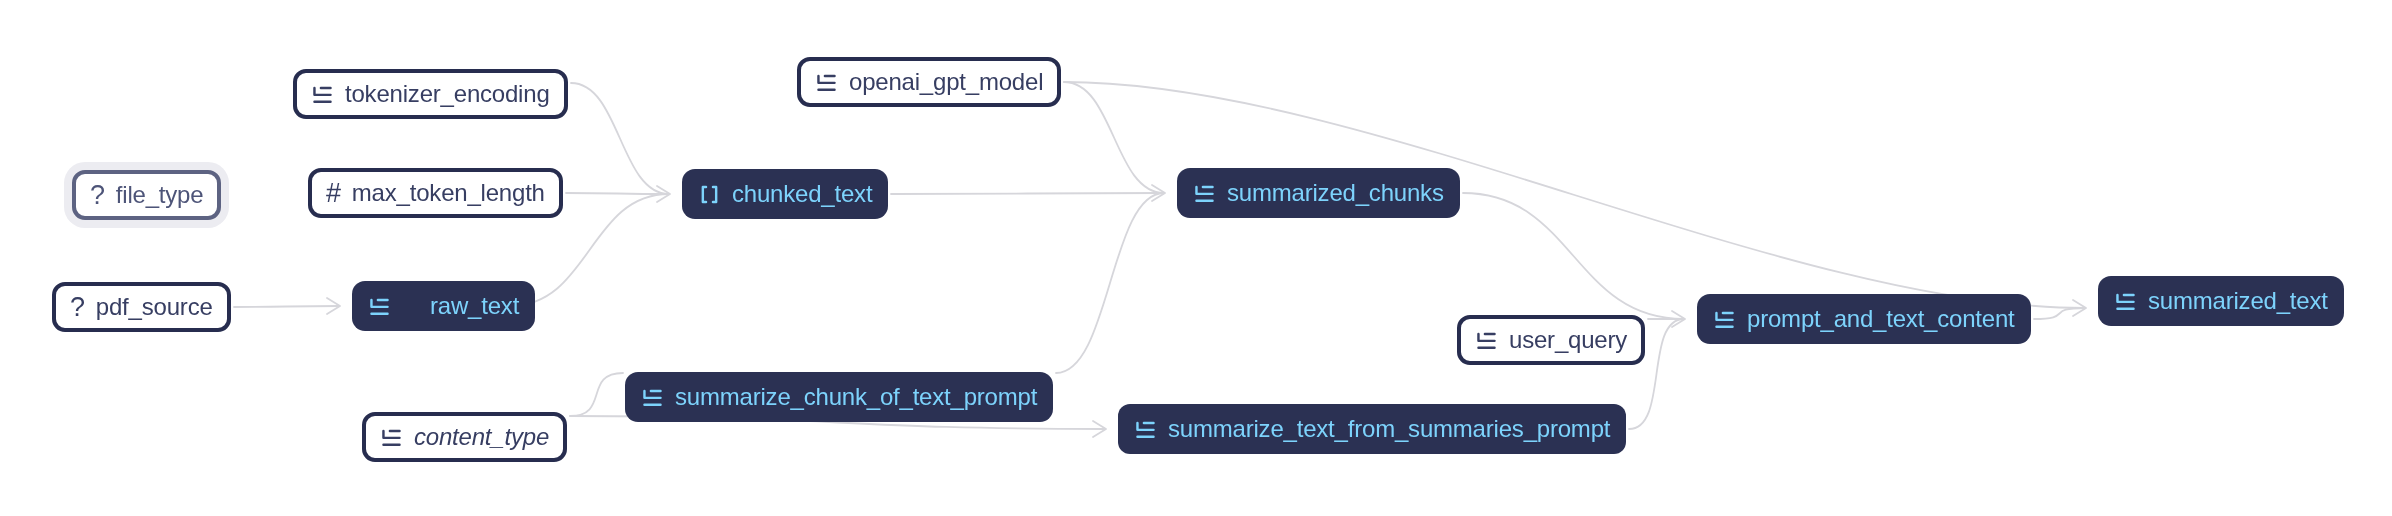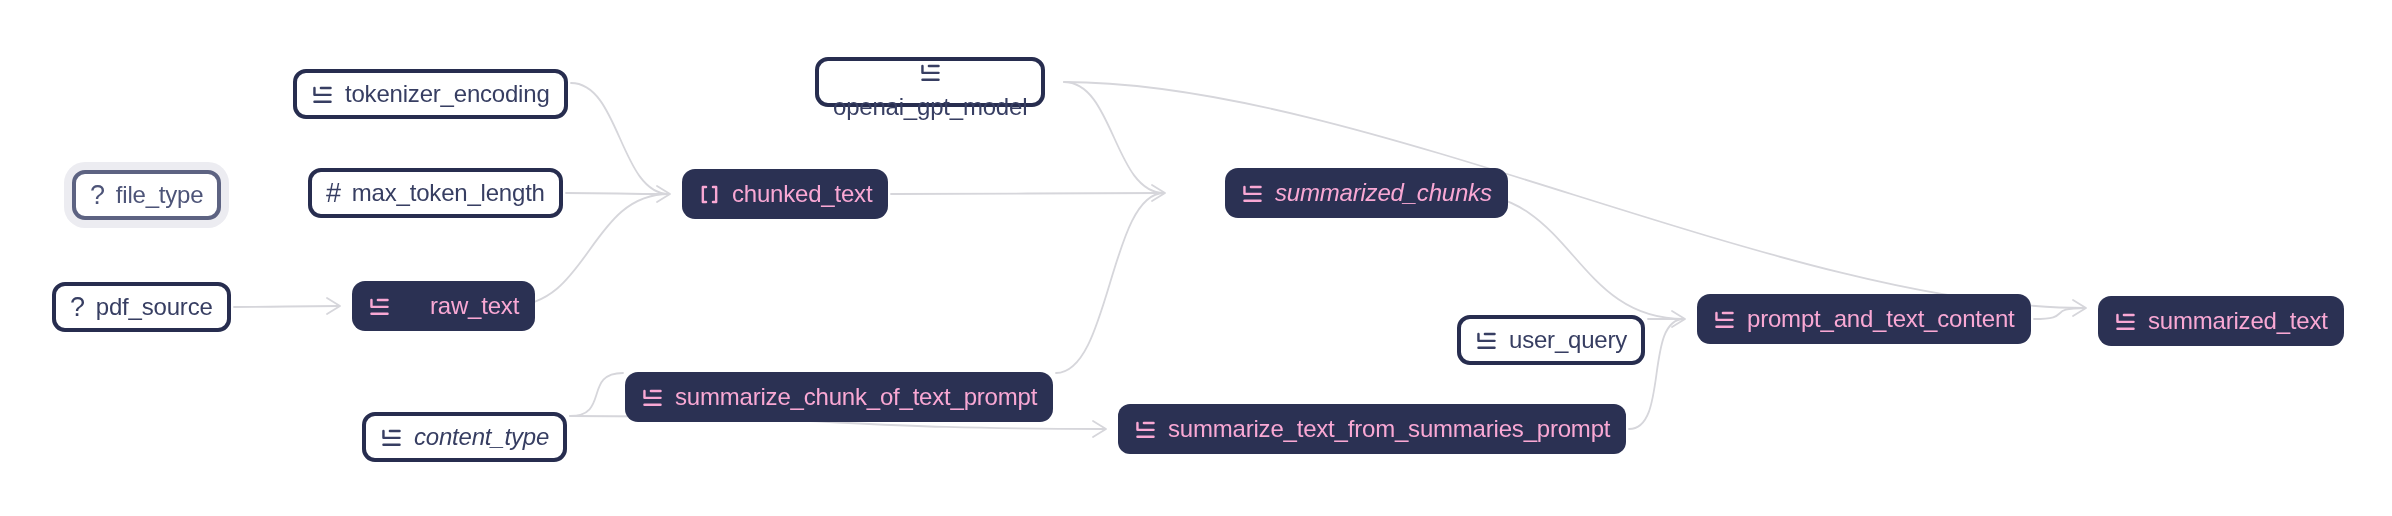--- a/index.html
+++ b/index.html
@@ -5,21 +5,21 @@
   html,body{margin:0;padding:0;background:#ffffff;}
   body{font-family:"Liberation Sans","DejaVu Sans",sans-serif;}
   .canvas{position:relative;width:2392px;height:516px;background:#ffffff;overflow:hidden;}
   #edge-layer{position:absolute;left:0;top:0;z-index:1;}
   .node{
     position:absolute;z-index:2;display:flex;align-items:center;gap:11px;
     height:50px;padding:0 16px;border-radius:13px;font-size:24px;
     white-space:nowrap;box-sizing:border-box;cursor:pointer;letter-spacing:-0.2px;
   }
   .node.input{background:#ffffff;border:4px solid #272d4f;color:#373e62;padding:0 14px;}
-  .node.function{background:#2b3153;color:#f9a8d4;border:none;}
+  .node.function{background:#2b3153;color:#7dd3fc;border:none;}
   .node.input-faded{background:#ffffff;border:4px solid #5d6382;color:#4d5478;padding:0 14px;box-shadow:0 0 0 8px #ececf1;}
   .node .icon{display:flex;align-items:center;justify-content:center;flex:0 0 auto;}
   .icon-char{font-size:27px;line-height:1;font-weight:500;}
   .node .label{line-height:1;}
 </style>
 </head>
 <body>
 
 <div class="canvas">
   <svg id="edge-layer" width="2392" height="516" viewBox="0 0 2392 516" fill="none" stroke-linecap="round" stroke-linejoin="round">
@@ -80,29 +80,29 @@
         <span class="label">raw_text</span>
       </div>
       <div class="node function" style="left: 682px; top: 169px;">
         <span class="icon">
           <svg viewBox="0 0 20 20" width="23" height="23" fill="none" stroke="currentColor" stroke-width="2.1" stroke-linecap="round" stroke-linejoin="round">
             <path d="M7 3.5 H4.2 V16.5 H7 M13 3.5 H15.8 V16.5 H13"></path>
           </svg>
         </span>
         <span class="label">chunked_text</span>
       </div>
-      <div class="node input" style="left: 815px; top: 57px; flex-direction: column;">
+      <div class="node input" style="left: 797px; top: 57px;">
         <span class="icon">
           <svg viewBox="0 0 20 20" width="23" height="23" fill="none" stroke="currentColor" stroke-width="2.1" stroke-linecap="round">
             <path d="M3 4.3 V10.3 M8.6 4.3 H17 M3 10.3 H17 M3 16.3 H17"></path>
           </svg>
         </span>
         <span class="label">openai_gpt_model</span>
       </div>
-      <div class="node function" style="left: 1225px; top: 168px; font-style: italic;">
+      <div class="node function" style="left: 1177px; top: 168px;">
         <span class="icon">
           <svg viewBox="0 0 20 20" width="23" height="23" fill="none" stroke="currentColor" stroke-width="2.1" stroke-linecap="round">
             <path d="M3 4.3 V10.3 M8.6 4.3 H17 M3 10.3 H17 M3 16.3 H17"></path>
           </svg>
         </span>
         <span class="label">summarized_chunks</span>
       </div>
       <div class="node function" style="left: 625px; top: 348px; margin-top: 24px;">
         <span class="icon">
           <svg viewBox="0 0 20 20" width="23" height="23" fill="none" stroke="currentColor" stroke-width="2.1" stroke-linecap="round">
@@ -136,21 +136,21 @@
         <span class="label">summarize_text_from_summaries_prompt</span>
       </div>
       <div class="node function" style="left: 1697px; top: 294px;">
         <span class="icon">
           <svg viewBox="0 0 20 20" width="23" height="23" fill="none" stroke="currentColor" stroke-width="2.1" stroke-linecap="round">
             <path d="M3 4.3 V10.3 M8.6 4.3 H17 M3 10.3 H17 M3 16.3 H17"></path>
           </svg>
         </span>
         <span class="label">prompt_and_text_content</span>
       </div>
-      <div class="node function" style="left: 2098px; top: 296px;">
+      <div class="node function" style="left: 2098px; top: 276px;">
         <span class="icon">
           <svg viewBox="0 0 20 20" width="23" height="23" fill="none" stroke="currentColor" stroke-width="2.1" stroke-linecap="round">
             <path d="M3 4.3 V10.3 M8.6 4.3 H17 M3 10.3 H17 M3 16.3 H17"></path>
           </svg>
         </span>
         <span class="label">summarized_text</span>
       </div>
     </div>
 </div>
 

